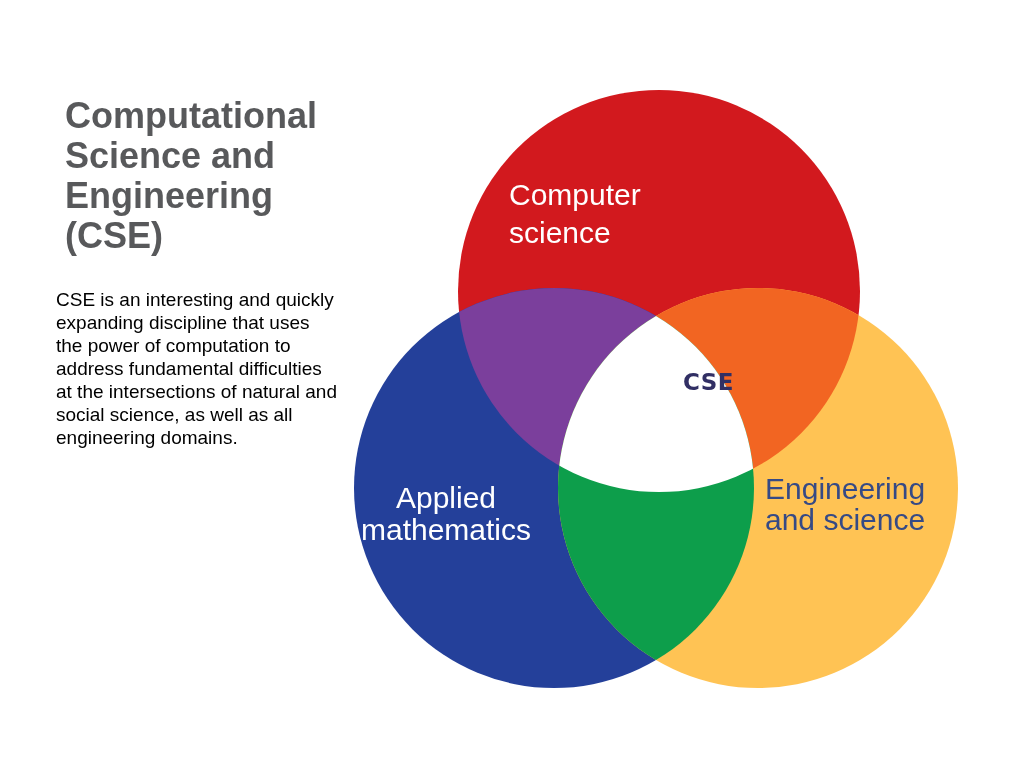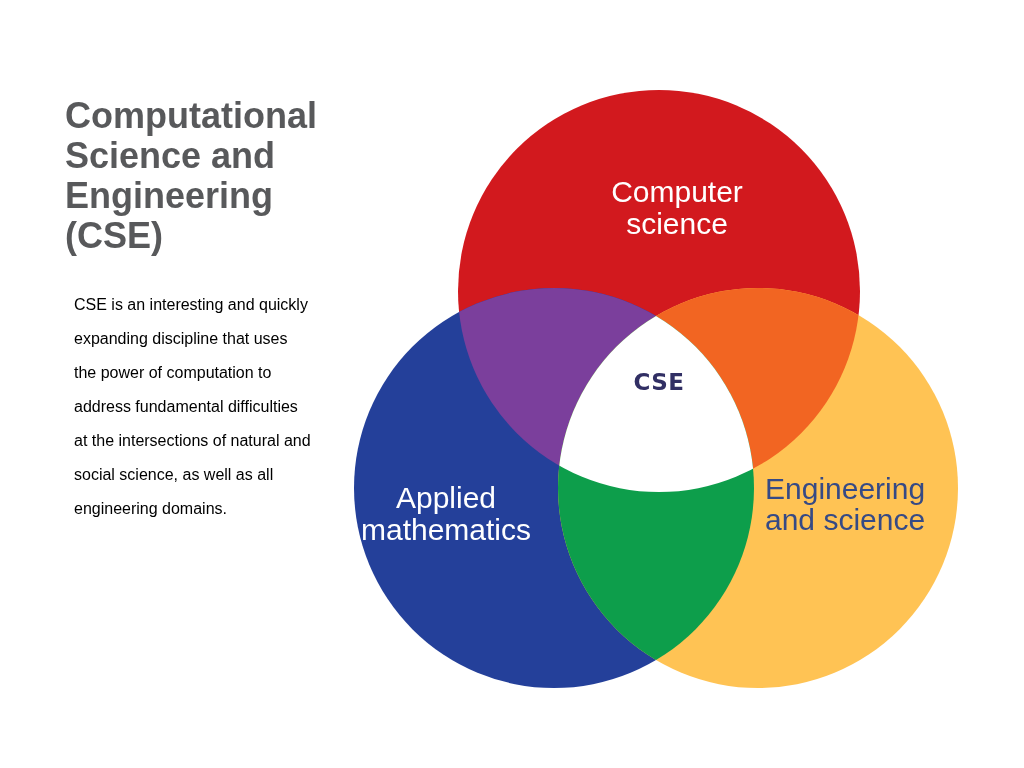--- a/index.html
+++ b/index.html
@@ -26,60 +26,60 @@
     top: 96px;
     width: 320px;
     font-size: 36px;
     font-weight: bold;
     line-height: 40px;
     white-space: pre-line;
     letter-spacing: 0px;
   }
   .description {
     position: absolute;
-    left: 74px;
+    left: 56px;
     top: 288px;
     width: 320px;
-    font-size: 16px;
-    line-height: 34px;
+    font-size: 19px;
+    line-height: 23px;
     white-space: pre-line;
     color: #000000;
   }
   .circle-label {
     position: absolute;
     font-size: 30px;
     line-height: 32px;
     white-space: pre-line;
   }
   .label-computer-science {
-    left: 527px;
+    left: 509px;
     top: 176px;
     width: 300px;
-    text-align: center;
-    line-height: 32px;
+    text-align: left;
+    line-height: 38px;
   }
   .label-applied-mathematics {
     left: 296px;
     top: 482px;
     width: 300px;
     text-align: center;
   }
   .label-engineering-science {
     left: 765px;
     top: 473px;
     width: 230px;
     text-align: left;
     line-height: 31px;
   }
   .center-label {
     position: absolute;
     left: 584px;
     top: 369px;
     width: 150px;
-    text-align: center;
+    text-align: right;
     font-family: "DejaVu Sans", "Liberation Sans", sans-serif;
     font-size: 23px;
     font-weight: bold;
     letter-spacing: 0.5px;
   }
 </style>
 </head>
 <body>
 
 <div class="canvas">

